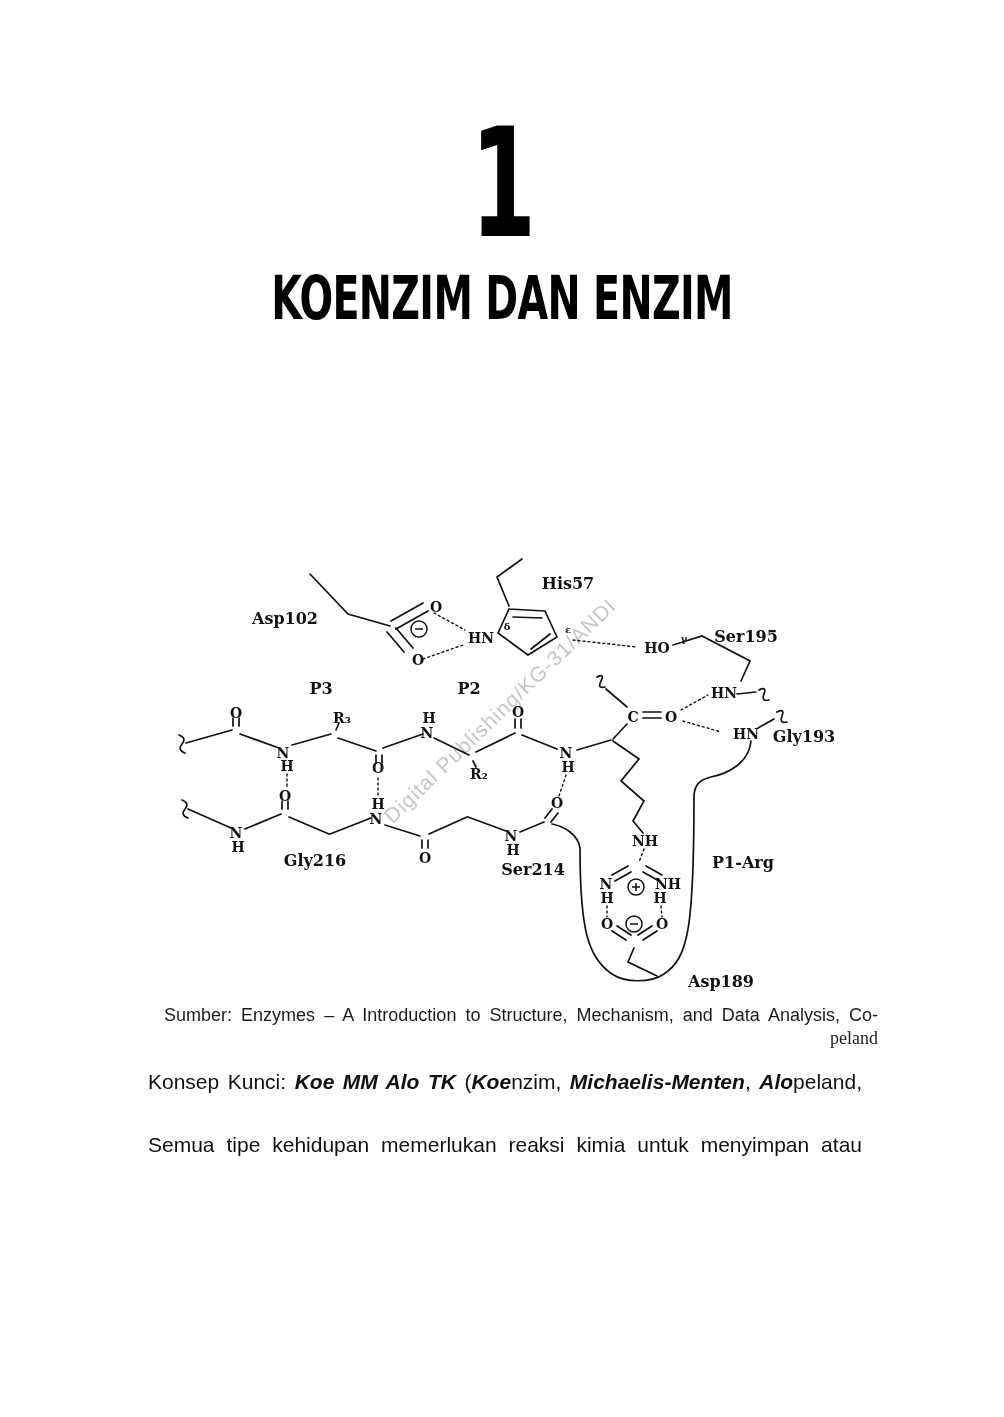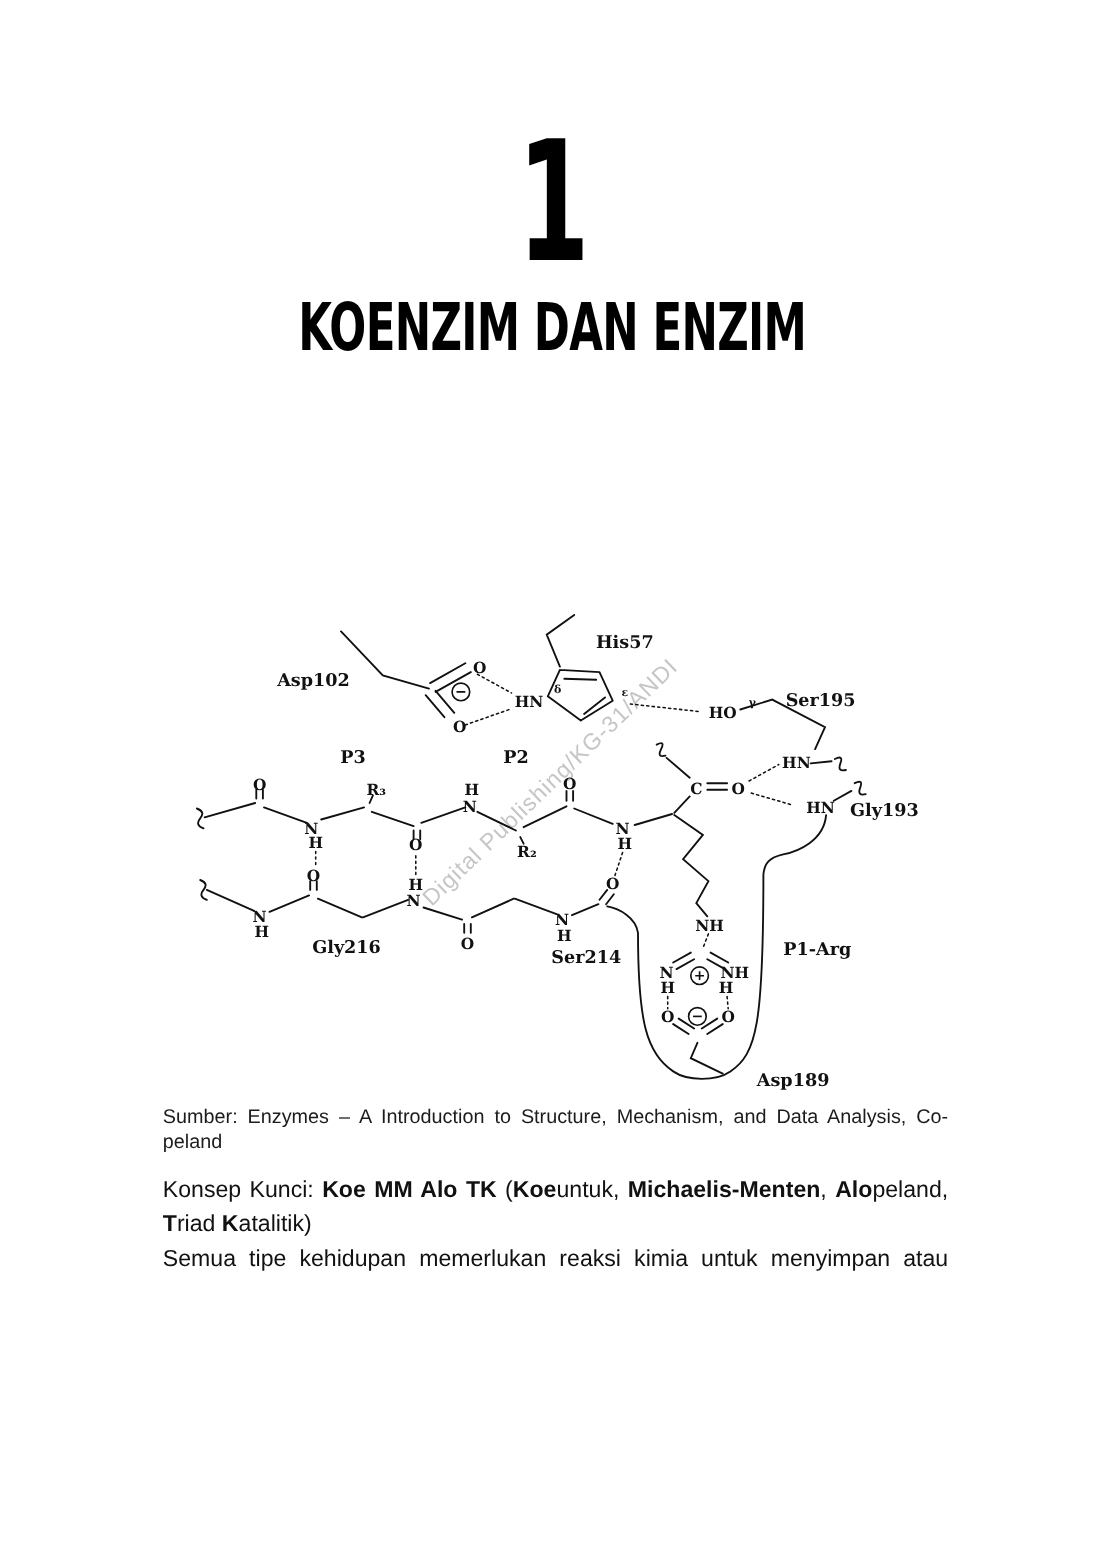--- a/index.html
+++ b/index.html
@@ -26,32 +26,32 @@
   .bond{stroke:#111;stroke-width:1.7;fill:none;stroke-linecap:round;}
   .bond-curve{stroke:#111;stroke-width:1.7;fill:none;stroke-linecap:round;}
   .hbond{stroke:#111;stroke-width:1.4;fill:none;stroke-dasharray:2 3;stroke-linecap:round;}
   .charge{stroke:#111;stroke-width:1.5;fill:none;}
   .squig{stroke:#111;stroke-width:1.7;fill:none;stroke-linecap:round;}
   .rlabel{font-family:"DejaVu Serif",serif;font-weight:bold;font-size:16px;fill:#111;text-anchor:middle;}
   .alabel{font-family:"DejaVu Serif",serif;font-weight:bold;font-size:14px;fill:#111;text-anchor:middle;}
   .tiny{font-family:"DejaVu Serif",serif;font-weight:bold;font-size:10px;fill:#111;text-anchor:middle;}
   .wmark{font-family:"Liberation Sans",sans-serif;font-size:21px;fill:#c6c6c6;letter-spacing:1px;text-anchor:middle;}
   .caption{
-    position:absolute;left:148px;top:1004px;width:714px;
+    position:absolute;left:164px;top:1004px;width:714px;
     font-size:18px;line-height:23px;color:#1c1c1c;
   }
   .cap-just{text-align:justify;text-align-last:justify;}
-  .cap-center{text-align:left;}
+  .cap-center{text-align:right;font-family:Liberation Serif, serif;}
   .konsep{
     position:absolute;left:148px;top:1066px;width:714px;
     font-size:21px;line-height:31px;color:#111;
   }
   .jline{text-align:justify;text-align-last:justify;}
   .seg{white-space:pre-wrap;}
-  .bold{font-weight:bold;}
+  .bold{font-weight:bold;font-style:italic;}
   .body-par{
     position:absolute;left:148px;top:1126px;width:714px;
     font-size:21px;line-height:37px;color:#111;
   }
 </style>
 </head>
 <body>
 
 <div class="page">
 
@@ -198,21 +198,20 @@
     <text class="alabel" x="607" y="929">O</text>
     <text class="alabel" x="662" y="929">O</text>
   </svg>
 
   <div class="caption">
     <div class="cap-just">Sumber: Enzymes – A Introduction to Structure, Mechanism, and Data Analysis, Co-</div>
     <div class="cap-center">peland</div>
   </div>
 
   <div class="konsep">
-    <div class="jline"><span class="seg">Konsep Kunci: </span><span class="seg bold">Koe MM Alo TK</span><span class="seg"> (</span><span class="seg bold">Koe</span><span class="seg">untuk, </span><span class="seg bold">Michaelis-Menten</span><span class="seg">, </span><span class="seg bold">Alo</span><span class="seg">peland,</span></div>
-    <div><span class="seg bold">T</span><span class="seg">riad </span><span class="seg bold">K</span><span class="seg">atalitik)</span></div>
+    <div class="jline"><span class="seg">Konsep Kunci: </span><span class="seg bold">Koe MM Alo TK</span><span class="seg"> (</span><span class="seg bold">Koe</span><span class="seg">nzim, </span><span class="seg bold">Michaelis-Menten</span><span class="seg">, </span><span class="seg bold">Alo</span><span class="seg">peland,</span></div>
   </div>
 
   <div class="body-par">
     <div class="jline">Semua tipe kehidupan memerlukan reaksi kimia untuk menyimpan atau</div>
   </div>
 
 </div>
 
 </body></html>

